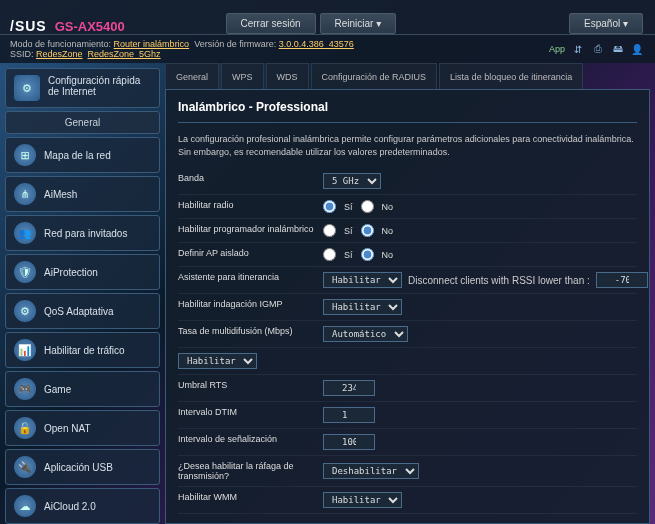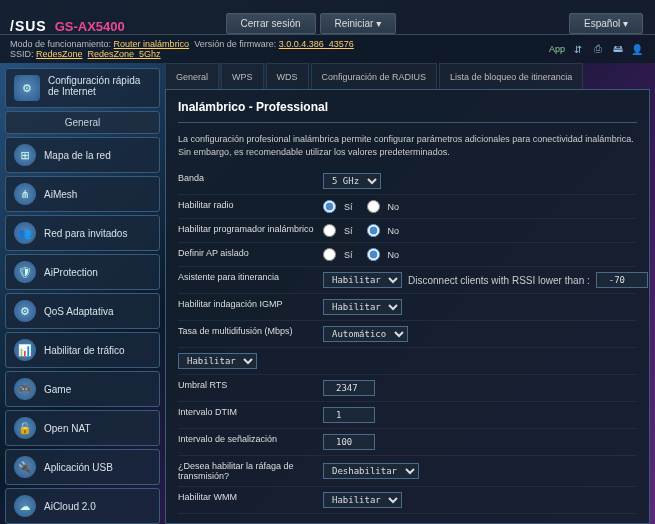--- a/index.html
+++ b/index.html
@@ -26,23 +26,23 @@
 .tab{background:rgba(25,35,50,0.9);color:#bbb;font-size:9px;padding:5px 10px;cursor:pointer;border:1px solid #2a3a4a;border-bottom:none;text-align:center;display:flex;align-items:center;justify-content:center;min-height:26px}
 .tab.active{background:#1a2838;color:#fff;border-color:#3a5a7a}
 .panel{background:rgba(20,30,45,0.92);border:1px solid #3a5a7a;flex:1;overflow-y:auto;padding:10px 12px}
 .panel-title{color:#fff;font-size:12px;font-weight:bold;margin-bottom:8px}
 .hr{border:none;border-top:1px solid #3a5a7a;margin:6px 0 10px}
 .desc{color:#ccc;font-size:9px;line-height:1.4;margin-bottom:10px}
 .form-row{display:flex;padding:5px 0;border-bottom:1px solid rgba(60,80,100,0.3);font-size:9px;color:#ddd}
 .form-label{width:145px;flex-shrink:0}
 .form-ctrl{flex:1;display:flex;align-items:center;gap:6px}
 select{background:#1a2838;color:#ddd;border:1px solid #4a6a8a;font-size:9px;padding:1px 4px;font-family:monospace}
-input[type=text]{background:#1a2838;color:#ddd;border:1px solid #4a6a8a;font-size:9px;padding:2px 12px;width:52px;font-family:monospace}
+input[type=text]{background:#1a2838;color:#ddd;border:1px solid #4a6a8a;font-size:9px;padding:2px 18px;width:52px;font-family:monospace}
 input[type=radio]{margin:0 2px 0 0;accent-color:#4a8aca}
-.radio-lbl{margin-right:8px}
+.radio-lbl{margin-right:2px}
 .extra-txt{font-size:10px;color:#ccc;white-space:nowrap}
 .panel::-webkit-scrollbar,.sidebar::-webkit-scrollbar{width:6px}
 .panel::-webkit-scrollbar-thumb,.sidebar::-webkit-scrollbar-thumb{background:#4a6a8a;border-radius:3px}
 .panel::-webkit-scrollbar-track,.sidebar::-webkit-scrollbar-track{background:rgba(0,0,0,0.2)}
 </style>
 </head>
 <body>
 
 <div class="topbar">
   <span class="logo">/SUS</span>

